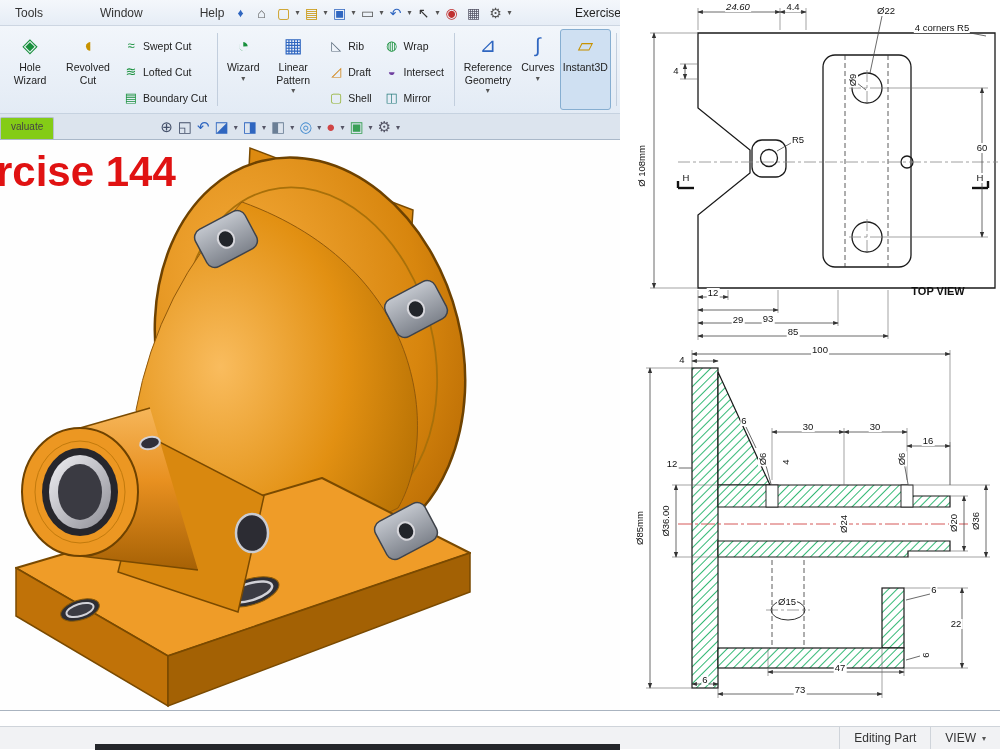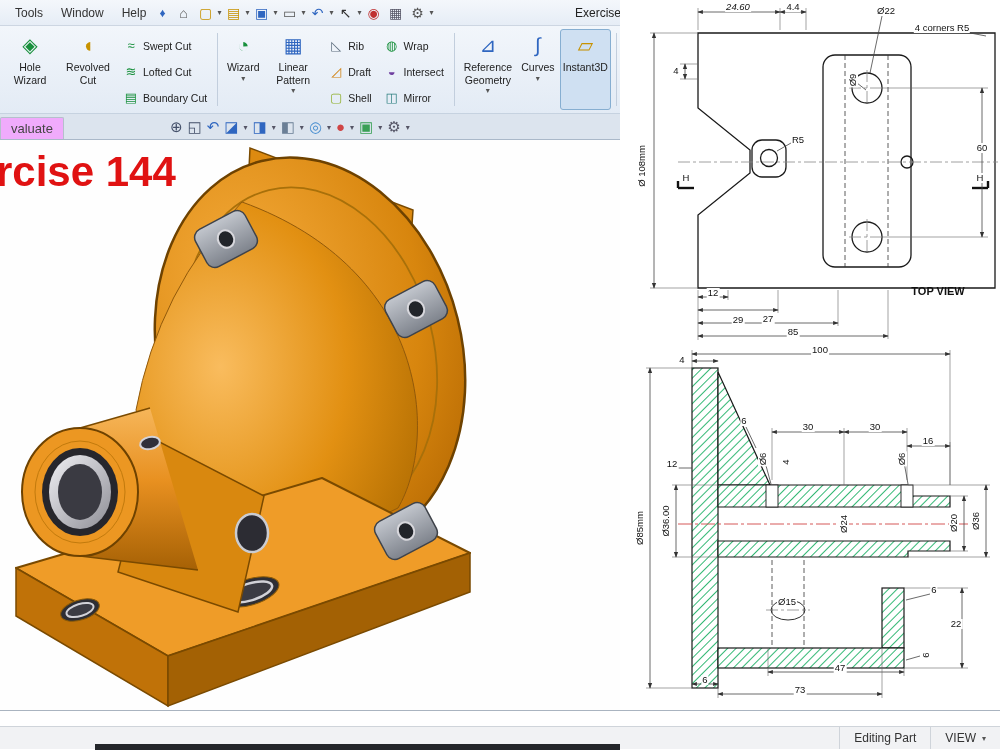--- a/index.html
+++ b/index.html
@@ -30,22 +30,22 @@
   .blabel { text-align:center; line-height:1.2; margin-top:2px; }
   .stack { display:flex; flex-direction:column; justify-content:flex-start; gap:1px; padding-top:4px; }
   .stackbtn { display:flex; align-items:center; gap:4px; font-size:10.5px; color:#222;
     padding:2px 5px; height:25px; border-radius:3px; cursor:default; white-space:nowrap; }
   .tsep { width:1px; background:#c2cedd; margin:4px 3px; }
 
   
   .tabbar { position:absolute; top:114px; left:0; width:1000px; height:26px;
     background:#dce4ee; border-bottom:1px solid #aab8c9; display:flex; align-items:flex-end; }
   .tabs { display:flex; height:22px; }
-  .tab { background:#f0abfc; border:1px solid #b5c0cc; border-bottom:none; padding:3px 10px 18px;
-    font-size:13px; color:#444; margin-right:1px; border-radius:2px 2px 0 0; cursor:default; white-space:nowrap; }
+  .tab { background:#84cc16; border:1px solid #b5c0cc; border-bottom:none; padding:3px 10px 18px;
+    font-size:10px; color:#444; margin-right:1px; border-radius:2px 2px 0 0; cursor:default; white-space:nowrap; }
   .headsup { display:flex; align-items:center; gap:5px; margin-left:105px; height:24px; }
   .hui { font-size:15px; line-height:18px; cursor:default; }
   .hui-caret { font-size:8px; color:#556; }
 
   
   .canvas { position:absolute; top:140px; left:0; width:1000px; height:570px; background:#fefefe; overflow:hidden; }
   .exercise-label { position:absolute; left:-4px; top:8px; font-size:42px; font-weight:bold; color:#e01212; white-space:nowrap; }
 
   
   .drawing { position:absolute; top:0; left:620px; width:380px; height:710px; background:#fff; z-index:50; }
@@ -76,21 +76,21 @@
   .status-right { margin-left:auto; display:flex; align-items:center; height:100%; }
   .status-cell { padding:0 14px; border-left:1px solid #cfd4da; height:100%; display:flex; align-items:center; gap:6px; }
   .video-strip { position:absolute; left:95px; top:744px; width:525px; height:6px; background:#24262a; z-index:70; }
 </style>
 </head>
 <body>
 
 <div class="app">
 
   <div class="menubar">
-    <span style="display:flex;">
+    <span style="display:flex;gap:39px;">
         <span class="menu-item">Tools</span>
         <span class="menu-item">Window</span>
         <span class="menu-item">Help</span>
       </span>
     <span class="pin">♦</span>
     <span class="mbicons">
         <span class="mbi" style="color: rgb(85, 85, 85);">⌂</span>
         <span class="mbi" style="color: rgb(199, 146, 0);">▢</span>
         <span class="caret">▾</span>
         <span class="mbi" style="color: rgb(199, 146, 0);">▤</span>
@@ -424,21 +424,21 @@
           <div class="dim" style="left: 322px; top: 28px;">4 corners R5</div>
           <div class="dim" style="left: 56px; top: 71px;">4</div>
           <div class="dim rot" style="left: 233px; top: 80px;">Ø9</div>
           <div class="dim" style="left: 178px; top: 140px;">R5</div>
           <div class="dim" style="left: 66px; top: 178px;">H</div>
           <div class="dim" style="left: 360px; top: 178px;">H</div>
           <div class="dim" style="left: 362px; top: 148px;">60</div>
           <div class="dim rot" style="left: 22px; top: 166px;">Ø 108mm</div>
           <div class="dim" style="left: 93px; top: 293px;">12</div>
           <div class="dim" style="left: 118px; top: 320px;">29</div>
-          <div class="dim" style="left: 148px; top: 319px;">27</div>
+          <div class="dim" style="left: 148px; top: 319px;">93</div>
           <div class="dim" style="left: 173px; top: 332px;">85</div>
         </div>
       <div style="position:absolute;top:0;left:0;width:380px;height:710px;">
           <div class="dim" style="left: 200px; top: 350px;">100</div>
           <div class="dim" style="left: 62px; top: 360px;">4</div>
           <div class="dim" style="left: 124px; top: 421px;">6</div>
           <div class="dim" style="left: 188px; top: 427px;">30</div>
           <div class="dim" style="left: 255px; top: 427px;">30</div>
           <div class="dim" style="left: 308px; top: 441px;">16</div>
           <div class="dim rot" style="left: 143px; top: 459px;">Ø6</div>

